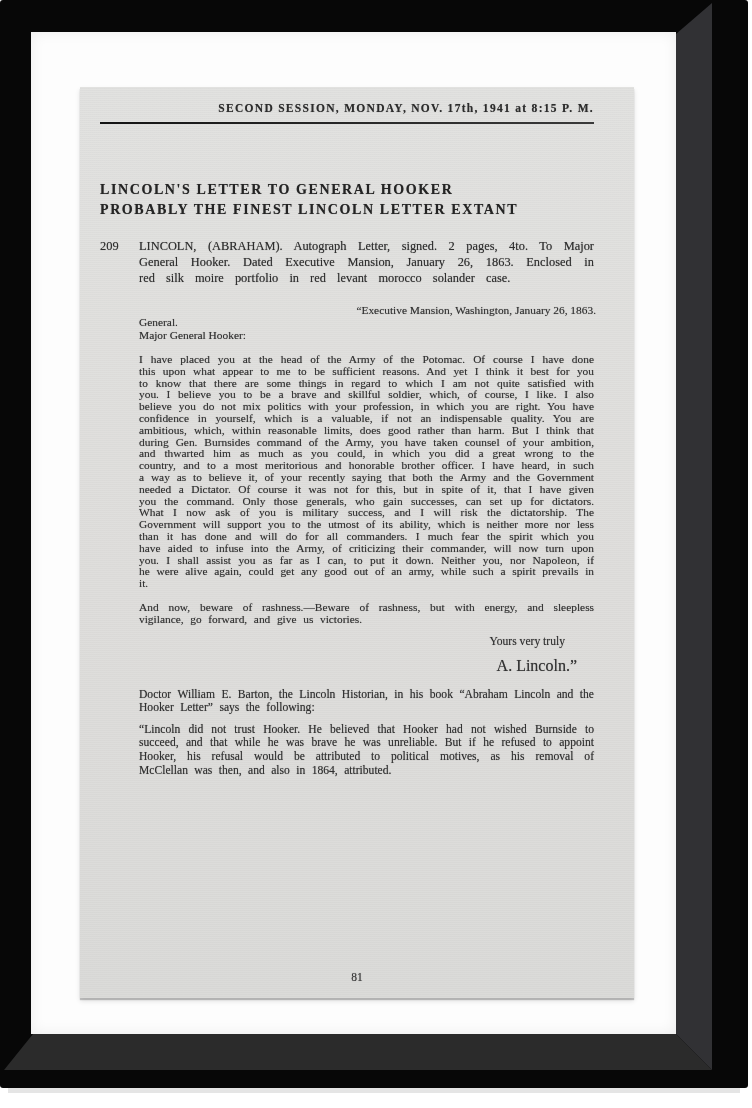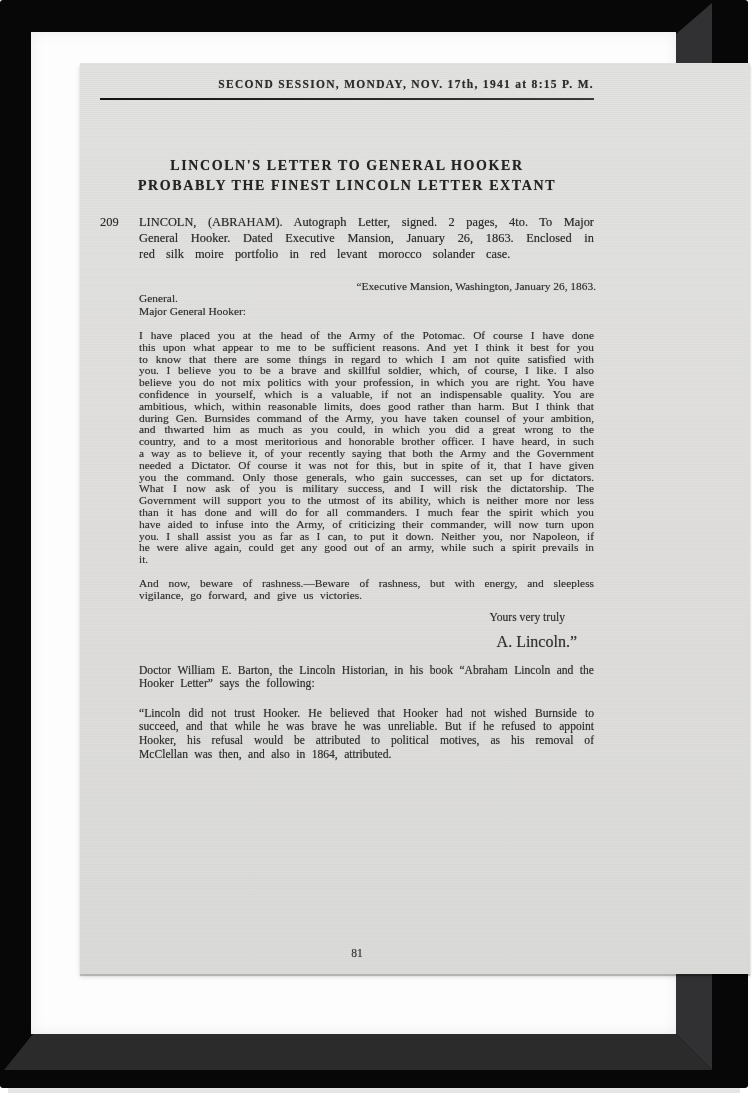--- a/index.html
+++ b/index.html
@@ -8,57 +8,57 @@
     background:#ffffff;
     font-family:"Liberation Serif","DejaVu Serif",serif;
   }
   .frame-svg{position:absolute;left:0;top:0;display:block;}
   .mat{
     position:absolute;left:31px;top:32px;width:645px;height:1002px;
     background:#fdfdfd;
     box-shadow:inset 0 0 14px rgba(0,0,0,0.07);
   }
   .page{
-    position:absolute;left:80px;top:63px;width:670px;height:911px;
+    position:absolute;left:80px;top:87px;width:554px;height:911px;
     background:
       repeating-linear-gradient(0deg, rgba(255,255,255,0.025) 0 1px, rgba(0,0,0,0.015) 1px 2px),
       linear-gradient(180deg,#e1e1df 0%,#dedddb 55%,#dadad8 100%);
     box-shadow:0 2px 1px rgba(0,0,0,0.22), 0 3px 5px rgba(0,0,0,0.12);
   }
   .page-inner{
     position:absolute;left:20px;top:0;width:494px;
     color:#2e2e2e;
     text-shadow:0 0 0.7px rgba(46,46,46,0.55);
   }
   .session-header{
     margin-top:15px;text-align:right;
     font-weight:bold;font-size:11.5px;line-height:13px;letter-spacing:1.3px;
     color:#2c2c2c;white-space:nowrap;
   }
   .rule{margin-top:7px;height:2px;background:linear-gradient(90deg,#141414,#3a3a3a);}
   .title{
-    margin-top:56px;text-align:center;font-weight:bold;
+    margin-top:56px;text-align:left;font-weight:bold;
     font-size:14px;line-height:19.5px;letter-spacing:1.6px;color:#242424;
   }
   .lot-row{margin-top:19px;display:flex;font-size:12.4px;line-height:16px;}
   .lot-num{flex:0 0 39px;width:39px;}
   .lot-text{flex:1;text-align:justify;word-spacing:8px;}
   .importance{
     margin:30px 0 0 39px;font-weight:bold;
     font-size:11.7px;line-height:15.5px;letter-spacing:0.5px;word-spacing:7px;
     text-align:justify;color:#2d2d2d;
   }
   .letter{margin-left:39px;margin-top:18px;font-size:11.4px;color:#323232;}
   .dateline{text-align:right;line-height:12px;margin-right:-2px;white-space:nowrap;}
   .salutation{line-height:13px;}
   .letter-body{margin:12px 0 0;text-align:justify;word-spacing:3.8px;line-height:11.8px;}
   .closing{margin-top:9px;text-align:right;padding-right:29px;line-height:13px;font-size:11.6px;}
   .signature{margin-top:11px;text-align:right;padding-right:17px;line-height:13px;font-size:16px;}
   .historian{margin:16px 0 0 39px;font-size:11.6px;line-height:13.6px;text-align:justify;word-spacing:3.5px;color:#303030;}
-  .historian.quote{}
+  .historian.quote{margin-top:8px;}
   .page-number{
     position:absolute;top:884px;left:0;width:554px;
     text-align:center;font-size:11.5px;color:#3a3a3a;
     text-shadow:0 0 0.7px rgba(46,46,46,0.55);
   }
 </style>
 </head>
 <body>
 
 <div>

